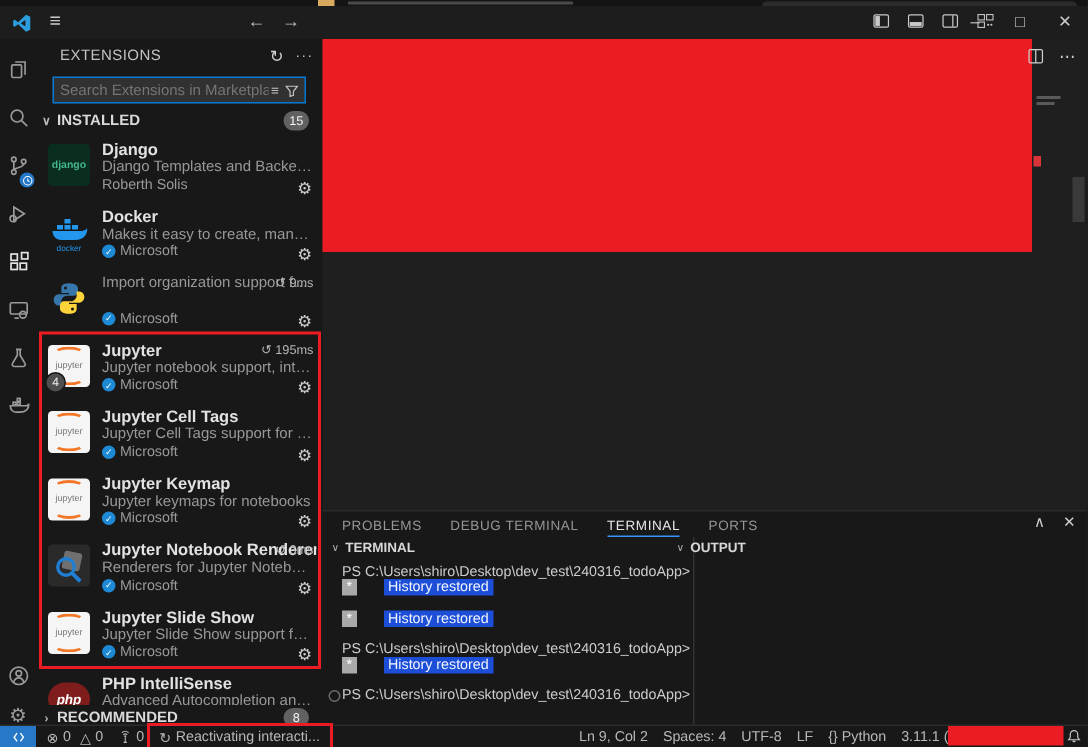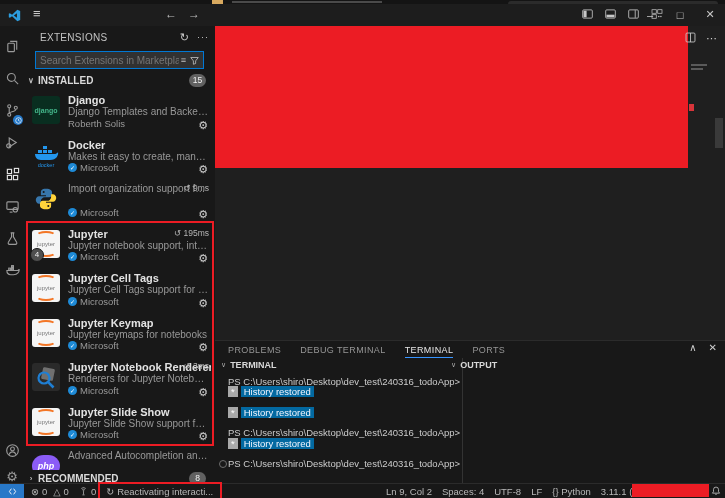--- a/index.html
+++ b/index.html
@@ -44,21 +44,21 @@
   #ext-search .sicons{display:flex;gap:4px;align-items:center;padding-right:4px;color:#c0c0c0}
   .sect-row{position:absolute;left:0;right:0;height:16px;display:flex;align-items:center;font-size:10px;font-weight:bold;color:#dadada}
   .sect-row .chev{width:14px;text-align:center;font-size:8px;color:#bbb}
   .badge{margin-left:auto;margin-right:9px;min-width:13px;height:13px;border-radius:8px;background:#616161;color:#f2f2f2;
          font-size:8.5px;font-weight:normal;display:flex;align-items:center;justify-content:center;padding:0 2px}
   #ext-list{position:absolute;left:0;top:63px;width:191px;height:381px;overflow:hidden}
   .ext-row{position:relative;height:44.5px;box-sizing:border-box;padding:5px 4px 0 44px}
   .xiconw{position:absolute;left:8px;top:7px;width:28px;height:28px}
   .xicon{width:28px;height:28px;border-radius:3px;display:flex;align-items:center;justify-content:center;overflow:hidden}
   .xicon.django{background:#092e20;color:#44b78b;font-size:7px;font-weight:bold}
-  .xicon.php{background:#8b5cf6;border-radius:50%/60%;color:#fff;font-size:9px;font-weight:bold;font-style:italic;height:22px;margin-top:3px}
+  .xicon.php{background:#7f1d1d;border-radius:50%/60%;color:#fff;font-size:9px;font-weight:bold;font-style:italic;height:22px;margin-top:3px}
   .xicon.jup{background:#f5f5f5;flex-direction:column;gap:1px}
   .xicon.jup .jtext{color:#767677;font-size:6px;line-height:6px}
   .xicon.jup .arc{width:16px;height:5px;border:2px solid #f37626;border-top-color:transparent;border-left-color:transparent;
                   border-right-color:transparent;border-radius:50%}
   .xicon.jup .arct{transform:rotate(180deg)}
   .xicon.rend{background:#2a2a2a}
   .num-badge{position:absolute;left:-2px;bottom:-4px;width:12px;height:12px;border-radius:50%;background:#4f4f4f;
              color:#eee;font-size:8px;display:flex;align-items:center;justify-content:center;border:1px solid #181818}
   .ext-name{font-size:11px;font-weight:bold;color:#e2e2e2;line-height:12px;white-space:nowrap;overflow:hidden}
   .ext-desc{font-size:10px;color:#989898;line-height:12px;white-space:nowrap;overflow:hidden;text-overflow:ellipsis;padding-right:2px}
@@ -82,21 +82,21 @@
   .ptab.active{color:#e7e7e7}
   .ptab.active::after{content:"";position:absolute;left:0;right:0;bottom:0;height:1px;background:#3794ff}
   #panel-actions{position:absolute;right:8px;top:1px;display:flex;gap:12px;color:#cfcfcf;font-size:10px}
   .pane-head{position:absolute;top:19px;font-size:9px;font-weight:bold;color:#d8d8d8;display:flex;gap:4px;align-items:center}
   .pane-head .chev{font-size:7px;color:#aaa;font-weight:normal}
   #pane-divider{position:absolute;left:247px;top:17px;bottom:0;border-left:1px solid #333}
   #term-lines{position:absolute;left:13px;top:36px;right:264px;font-family:Liberation Sans, sans-serif;
               font-size:9.5px;line-height:10.3px;color:#cccccc;white-space:pre}
   .tline{height:10.3px;position:relative}
   .hl-star{background:#a9a9a9;color:#fdfdfd;padding:0 3px}
-  .hl-text{background:#0369a1;color:#f2f6ff;padding:0 3px;margin-left:3px}
+  .hl-text{background:#1d4ed8;color:#f2f6ff;padding:0 3px;margin-left:18px}
   .cmd-dot{position:absolute;left:-9px;top:1px;width:6px;height:6px;border:1px solid #6e6e6e;border-radius:50%}
 
   
   #statusbar{position:absolute;left:0;top:483px;width:725px;height:15px;background:#181818;border-top:1px solid #2b2b2b;
              box-sizing:border-box;font-size:9.5px;color:#b8b8b8}
   #remote{position:absolute;left:0;top:0;width:24px;height:15px;background:#2878c8;display:flex;align-items:center;justify-content:center;color:#fff}
   #sb-left{position:absolute;left:31px;top:0;height:15px;display:flex;gap:10px;align-items:center}
   .sb-item{display:flex;gap:3px;align-items:center;white-space:nowrap}
   #sb-right{position:absolute;left:386px;top:0;height:15px;display:flex;gap:10px;align-items:center;white-space:nowrap}
   #bell{position:absolute;right:4px;top:2px;color:#c8c8c8}
@@ -380,20 +380,21 @@
         <span class="ext-foot">
           <span class="vbadge">✓</span>
           <span>Microsoft</span>
         </span>
         <span class="gear">⚙</span>
       </div>
       <div class="ext-row">
         <span class="xiconw">
           <div class="xicon php">php</div>
         </span>
+        <div class="ext-name">PHP IntelliSense</div>
         <div class="ext-desc">Advanced Autocompletion and Ref...</div>
       </div>
     </div>
   <div class="sect-row" style="top:444px">
     <span class="chev">›</span>
     <span>RECOMMENDED</span>
     <span class="badge">8</span>
   </div>
 </div>
 

